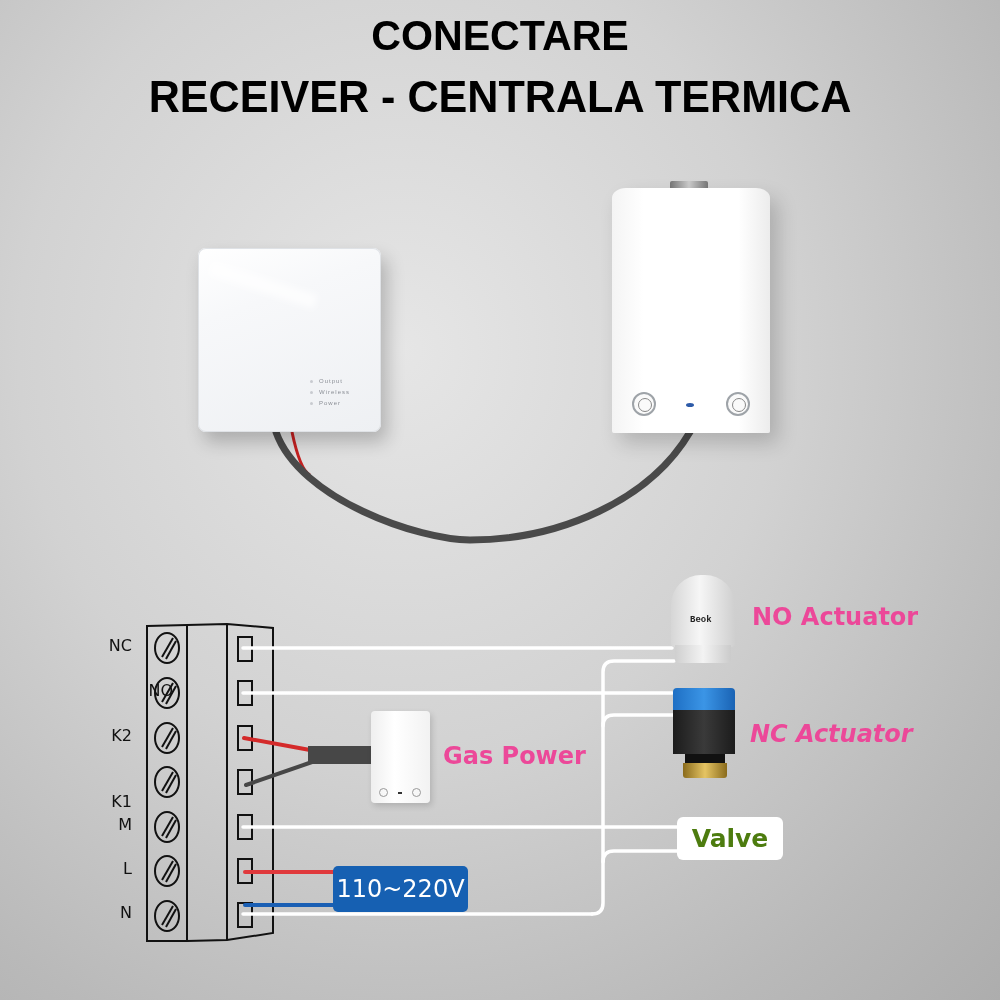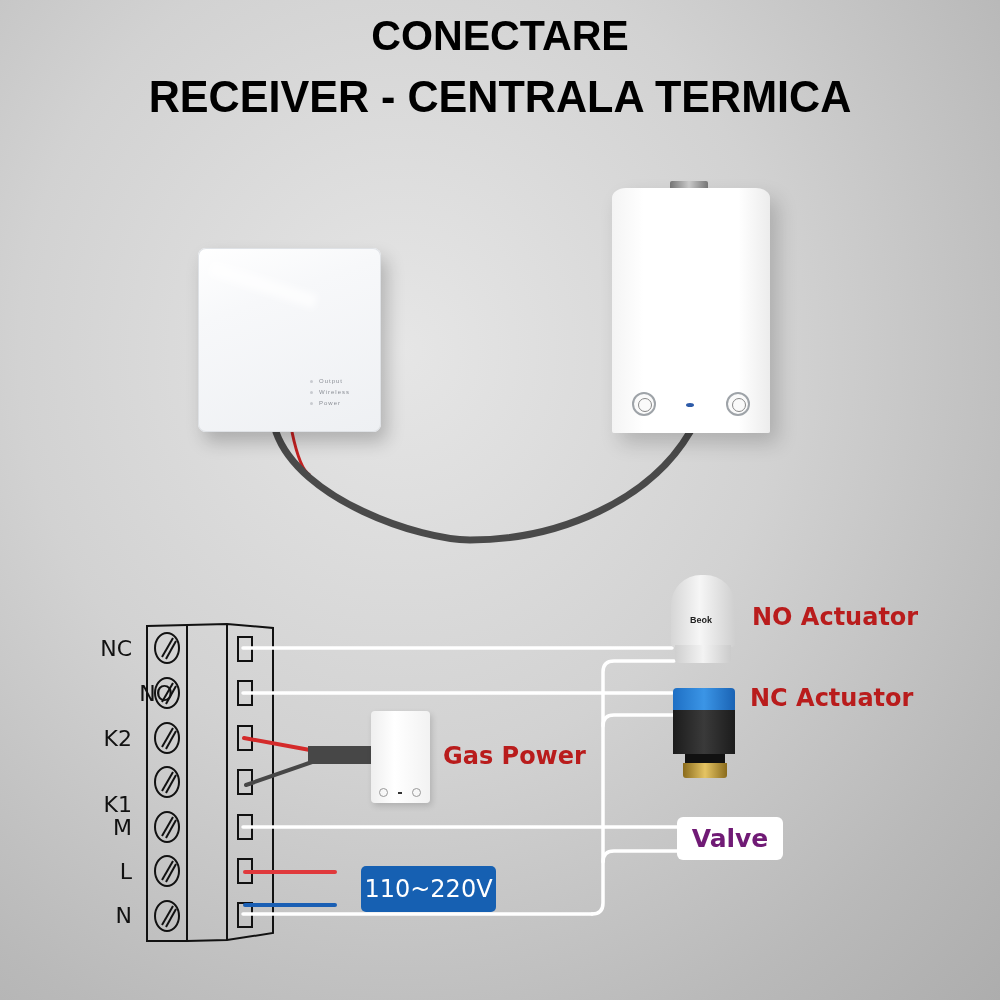--- a/index.html
+++ b/index.html
@@ -18,32 +18,32 @@
   .leds div{display:flex;align-items:center;gap:6px;}
   .leds .dot{width:3px;height:3px;border-radius:50%;background:#c8cbd0;display:inline-block;}
   .boiler{position:absolute;left:612px;top:188px;width:158px;height:245px;border-radius:14px 14px 2px 2px / 10px 10px 2px 2px;
     background:linear-gradient(90deg,#f4f4f4 0%,#ffffff 20%,#ffffff 80%,#ececec 100%);
     box-shadow:8px 10px 20px rgba(0,0,0,0.18);}
   .flue{position:absolute;left:670px;top:181px;width:38px;height:9px;background:linear-gradient(90deg,#777,#ccc,#777);border-radius:2px;}
   .knob{position:absolute;width:24px;height:24px;border-radius:50%;border:2px solid #9ea3a8;background:#fafafa;box-sizing:border-box;}
   .knob::after{content:"";position:absolute;left:4px;top:4px;width:12px;height:12px;border-radius:50%;border:1px solid #888;}
   .bled{position:absolute;width:8px;height:4px;border-radius:50%;background:#2d5aa8;}
   svg.wires{position:absolute;left:0;top:0;}
-  .label{position:absolute;color:#b91c1c;font-weight:bold;font-size:24px;font-family:"DejaVu Sans",sans-serif;}
-  .tlabel{position:absolute;color:#111;font-size:22px;text-align:right;width:40px;font-family:"DejaVu Sans",sans-serif;}
+  .label{position:absolute;color:#ec4899;font-weight:bold;font-size:24px;font-family:"DejaVu Sans",sans-serif;}
+  .tlabel{position:absolute;color:#111;font-size:16px;text-align:right;width:40px;font-family:"DejaVu Sans",sans-serif;}
   .volt{position:absolute;left:333px;top:866px;width:135px;height:46px;background:#1660b2;border-radius:5px;color:#fff;
-    font-size:24px;font-family:"DejaVu Sans",sans-serif;display:flex;align-items:center;justify-content:center;margin-left:28px;}
-  .valve{position:absolute;left:677px;top:817px;width:106px;height:43px;background:#fff;border-radius:6px;color:#701a75;
+    font-size:24px;font-family:"DejaVu Sans",sans-serif;display:flex;align-items:center;justify-content:center;}
+  .valve{position:absolute;left:677px;top:817px;width:106px;height:43px;background:#fff;border-radius:6px;color:#4d7c0f;
     font-size:25px;font-weight:bold;font-family:"DejaVu Sans",sans-serif;display:flex;align-items:center;justify-content:center;}
   .mini-boiler{position:absolute;left:371px;top:711px;width:59px;height:92px;border-radius:4px;background:linear-gradient(90deg,#efefef,#fff 40%,#f2f2f2);box-shadow:2px 3px 6px rgba(0,0,0,0.15);}
   .mini-knob{position:absolute;width:9px;height:9px;border-radius:50%;border:1px solid #999;box-sizing:border-box;}
   .no-act{position:absolute;left:671px;top:575px;width:64px;height:90px;}
   .no-act .cap{position:absolute;left:0;top:0;width:64px;height:72px;border-radius:30px 30px 4px 4px;background:linear-gradient(90deg,#d6d6d6,#f6f6f6 45%,#cfcfcf);}
   .no-act .base{position:absolute;left:4px;top:70px;width:56px;height:18px;background:linear-gradient(90deg,#cfcfcf,#f3f3f3,#cbcbcb);border-radius:0 0 4px 4px;}
-  .no-act .brand{position:absolute;left:19px;top:40px;font-size:9px;font-weight:bold;color:#222;font-family:Liberation Sans, sans-serif;}
+  .no-act .brand{position:absolute;left:19px;top:40px;font-size:9px;font-weight:bold;color:#222;font-family:Liberation Mono, monospace;}
   .nc-act{position:absolute;left:673px;top:688px;width:62px;height:92px;}
   .nc-act .blue{position:absolute;left:0;top:0;width:62px;height:22px;background:linear-gradient(90deg,#1e6fc4,#3b95e6 50%,#1a63b4);border-radius:4px 4px 0 0;}
   .nc-act .black{position:absolute;left:0;top:22px;width:62px;height:44px;background:linear-gradient(90deg,#1c1c1c,#3a3a3a 50%,#1c1c1c);}
   .nc-act .neck{position:absolute;left:12px;top:66px;width:40px;height:10px;background:#111;}
   .nc-act .nut{position:absolute;left:10px;top:75px;width:44px;height:15px;background:linear-gradient(90deg,#8a6b1c,#e5c463 50%,#8a6b1c);border-radius:0 0 3px 3px;}
 </style>
 </head>
 <body>
 
 <div class="title t1">CONECTARE</div>
@@ -178,17 +178,17 @@
   <div class="base"></div>
 </div>
 <div class="label" style="left:752px;top:603px;">NO Actuator</div>
 
 <div class="nc-act">
   <div class="blue"></div>
   <div class="black"></div>
   <div class="neck"></div>
   <div class="nut"></div>
 </div>
-<div class="label" style="left:750px;top:684px;">NC Actuator</div>
+<div class="label" style="left:750px;top:720px;font-style:italic;">NC Actuator</div>
 
 <div class="valve">Valve</div>
 
 <div class="volt">110~220V</div>
 
 </body></html>

